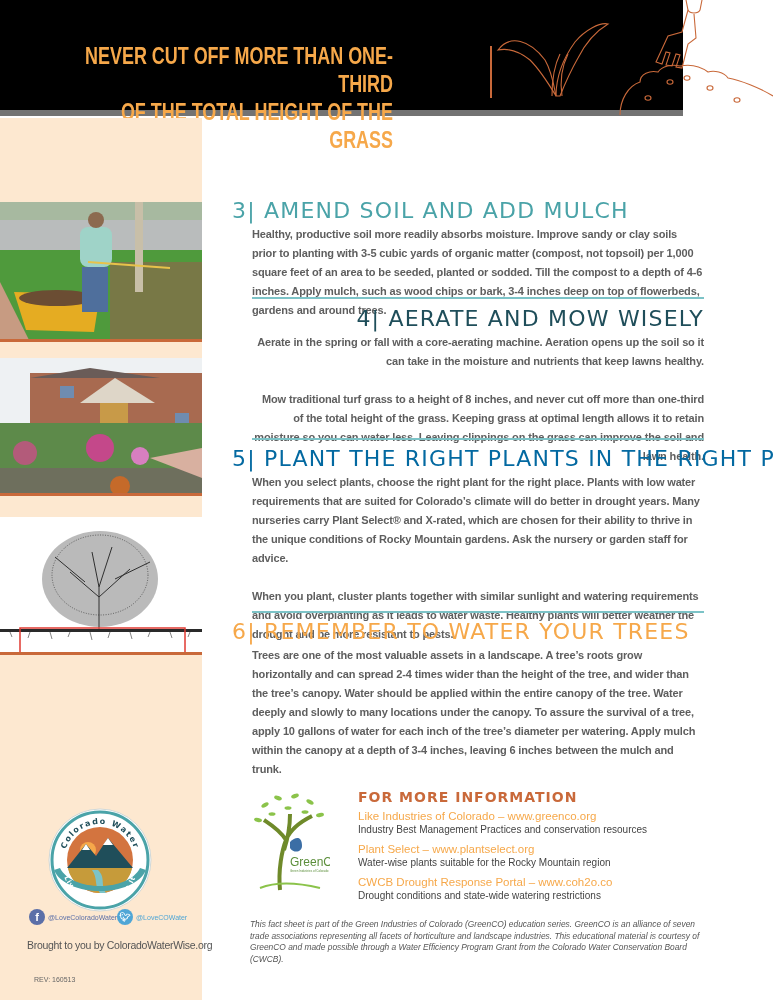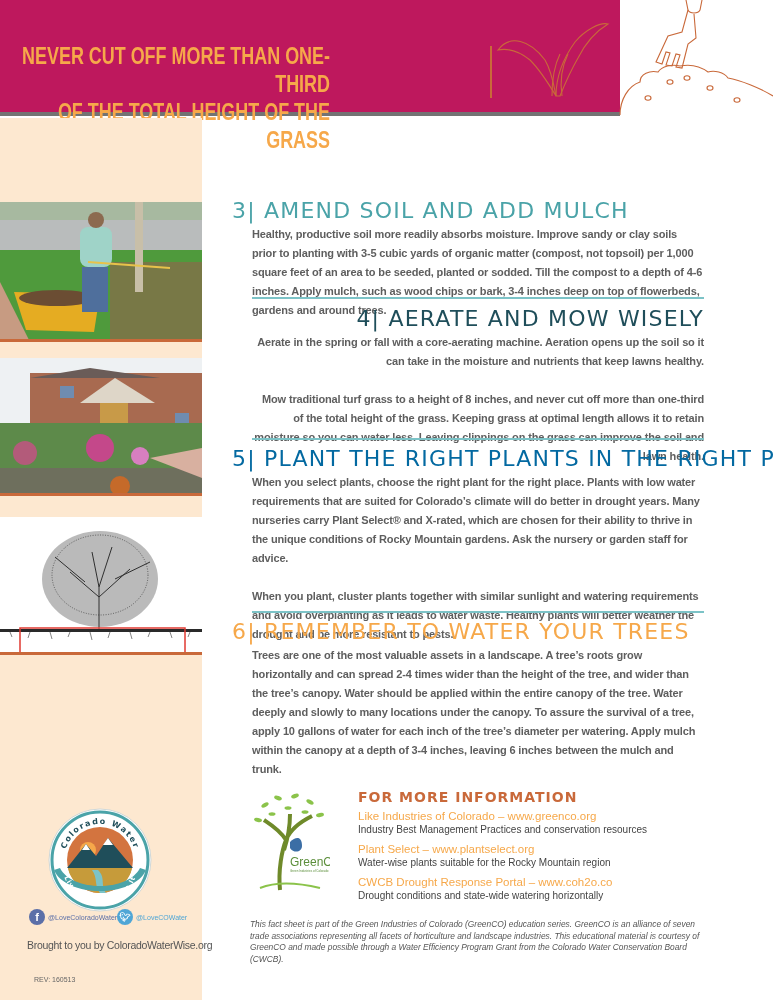--- a/index.html
+++ b/index.html
@@ -1,23 +1,23 @@
 <!DOCTYPE html>
 <html><head>
 <meta charset="utf-8">
 <style>
   * { box-sizing: border-box; margin: 0; padding: 0; }
   html, body { width: 773px; height: 1000px; overflow: hidden; background: #ffffff; }
   body { position: relative; font-family: "Liberation Sans", sans-serif; color: #5a5a5a; }
 
   
   .header {
-    position: absolute; left: 0; top: 0; width: 620px; height: 116px;
-    background: #be185d;
-    border-bottom: 4px solid #737373;
+    position: absolute; left: 0; top: 0; width: 683px; height: 116px;
+    background: #000000;
+    border-bottom: 6px solid #737373;
   }
   .header-title {
     position: absolute; right: 290px; top: 42px; width: 420px;
     text-align: right;
     font-family: "Liberation Sans", sans-serif; font-weight: bold;
     color: #f6a84a; font-size: 23px; line-height: 28px;
     letter-spacing: 0px;
     transform: scaleX(0.78); transform-origin: right center;
     text-transform: uppercase;
   }
@@ -243,21 +243,21 @@
   <text x="40" y="82" font-family="Liberation Sans, sans-serif" font-size="3" fill="#5b8e3a">Green Industries of Colorado</text>
 </svg>
 
 <div class="info">
   <div class="info-title">For more information</div>
   <div class="info-link">Like Industries of Colorado – www.greenco.org</div>
   <div class="info-desc">Industry Best Management Practices and conservation resources</div>
   <div class="info-link">Plant Select – www.plantselect.org</div>
   <div class="info-desc">Water-wise plants suitable for the Rocky Mountain region</div>
   <div class="info-link">CWCB Drought Response Portal – www.coh2o.co</div>
-  <div class="info-desc">Drought conditions and state-wide watering horizontally</div>
+  <div class="info-desc">Drought conditions and state-wide watering restrictions</div>
 </div>
 
 <div class="footer-note">This fact sheet is part of the Green Industries of Colorado (GreenCO) education series. GreenCO is an alliance of seven trade associations representing all facets of horticulture and landscape industries. This educational material is courtesy of GreenCO and made possible through a Water Efficiency Program Grant from the Colorado Water Conservation Board (CWCB).</div>
 
 <svg class="badge" viewBox="0 0 104 104">
   <defs>
     <path id="arcTop" d="M 16 52 A 36 36 0 0 1 88 52"></path>
     <path id="arcBot" d="M 14 56 A 38 38 0 0 0 90 56"></path>
   </defs>
   <circle cx="52" cy="52" r="51" fill="#ffffff" stroke="#cfd8d8" stroke-width="1"></circle>

